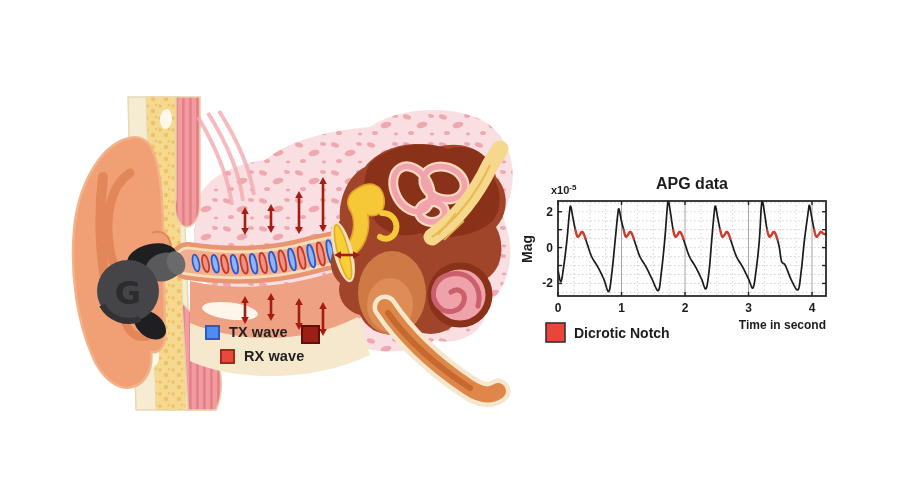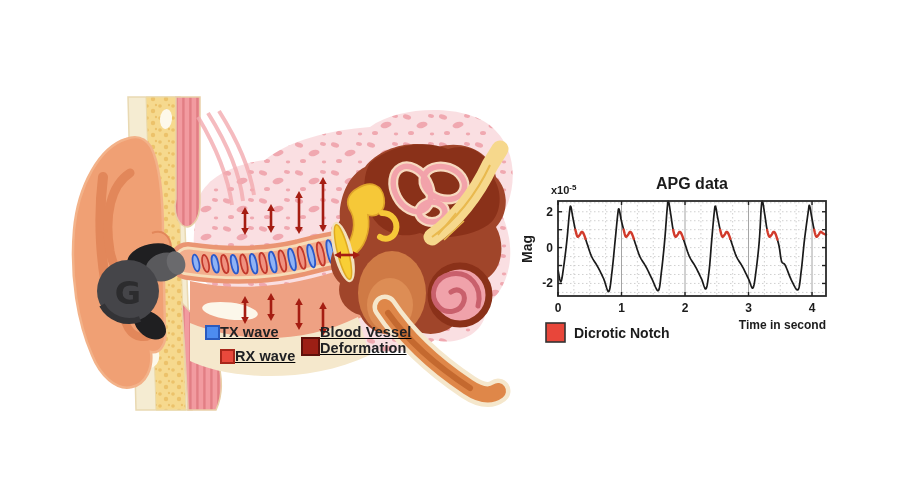--- a/index.html
+++ b/index.html
@@ -1,20 +1,20 @@
 <!DOCTYPE html>
 <html><head>
 <meta charset="utf-8">
 <style>
   html,body{margin:0;padding:0;background:#ffffff;}
   #stage{position:relative;width:915px;height:486px;background:#ffffff;overflow:hidden;
          font-family:"Liberation Sans",sans-serif;}
   .abs{position:absolute;}
   
-  .ear-legend-item{position:absolute;display:flex;align-items:flex-end;text-decoration:underline;}
+  .ear-legend-item{position:absolute;display:flex;align-items:center;gap:9px;}
   .swatch{width:15px;height:15px;border:2px solid #1d56c8;box-sizing:border-box;flex:0 0 auto;margin-top:1px;}
   .swatch.big{width:19px;height:19px;}
   .leg-label{font-size:14.5px;font-weight:700;color:#202124;line-height:1.12;letter-spacing:.1px;}
   svg text{font-family:"Liberation Sans",sans-serif;}
 </style>
 </head>
 <body>
 
 <div id="stage">
 
@@ -201,24 +201,20 @@
   <div class="ear-legend-item" style="left:205px;top:324px">
     <span class="swatch" style="background: rgb(77, 140, 240); border-color: rgb(42, 91, 191);"></span>
     <span class="leg-label">TX wave</span>
   </div>
   <div class="ear-legend-item" style="left:220px;top:348px">
     <span class="swatch" style="background: rgb(232, 73, 60); border-color: rgb(168, 38, 26);"></span>
     <span class="leg-label">RX wave</span>
   </div>
   <div class="ear-legend-item" style="left:301px;top:324px">
     <span class="swatch big" style="background: rgb(156, 31, 21); border-color: rgb(95, 16, 10);"></span>
-    <span class="leg-label">
-      <span>Blood Vessel</span><br>
-      <span>Deformation</span>
-    </span>
   </div>
 
   <svg class="abs" style="left:520px;top:168px" width="360" height="195" viewBox="0 0 360 195">
     <g id="chart-grid">
         <line x1="53.87677725118483" y1="33" x2="53.87677725118483" y2="128" stroke="#c4c4c4" stroke-width="0.8" stroke-dasharray="1.5,2.5"></line>
         <line x1="69.75355450236967" y1="33" x2="69.75355450236967" y2="128" stroke="#c4c4c4" stroke-width="0.8" stroke-dasharray="1.5,2.5"></line>
         <line x1="85.6303317535545" y1="33" x2="85.6303317535545" y2="128" stroke="#c4c4c4" stroke-width="0.8" stroke-dasharray="1.5,2.5"></line>
         <line x1="101.50710900473933" y1="33" x2="101.50710900473933" y2="128" stroke="#9a9a9a" stroke-width="0.9" stroke-dasharray="none"></line>
         <line x1="117.38388625592417" y1="33" x2="117.38388625592417" y2="128" stroke="#c4c4c4" stroke-width="0.8" stroke-dasharray="1.5,2.5"></line>
         <line x1="133.260663507109" y1="33" x2="133.260663507109" y2="128" stroke="#c4c4c4" stroke-width="0.8" stroke-dasharray="1.5,2.5"></line>

